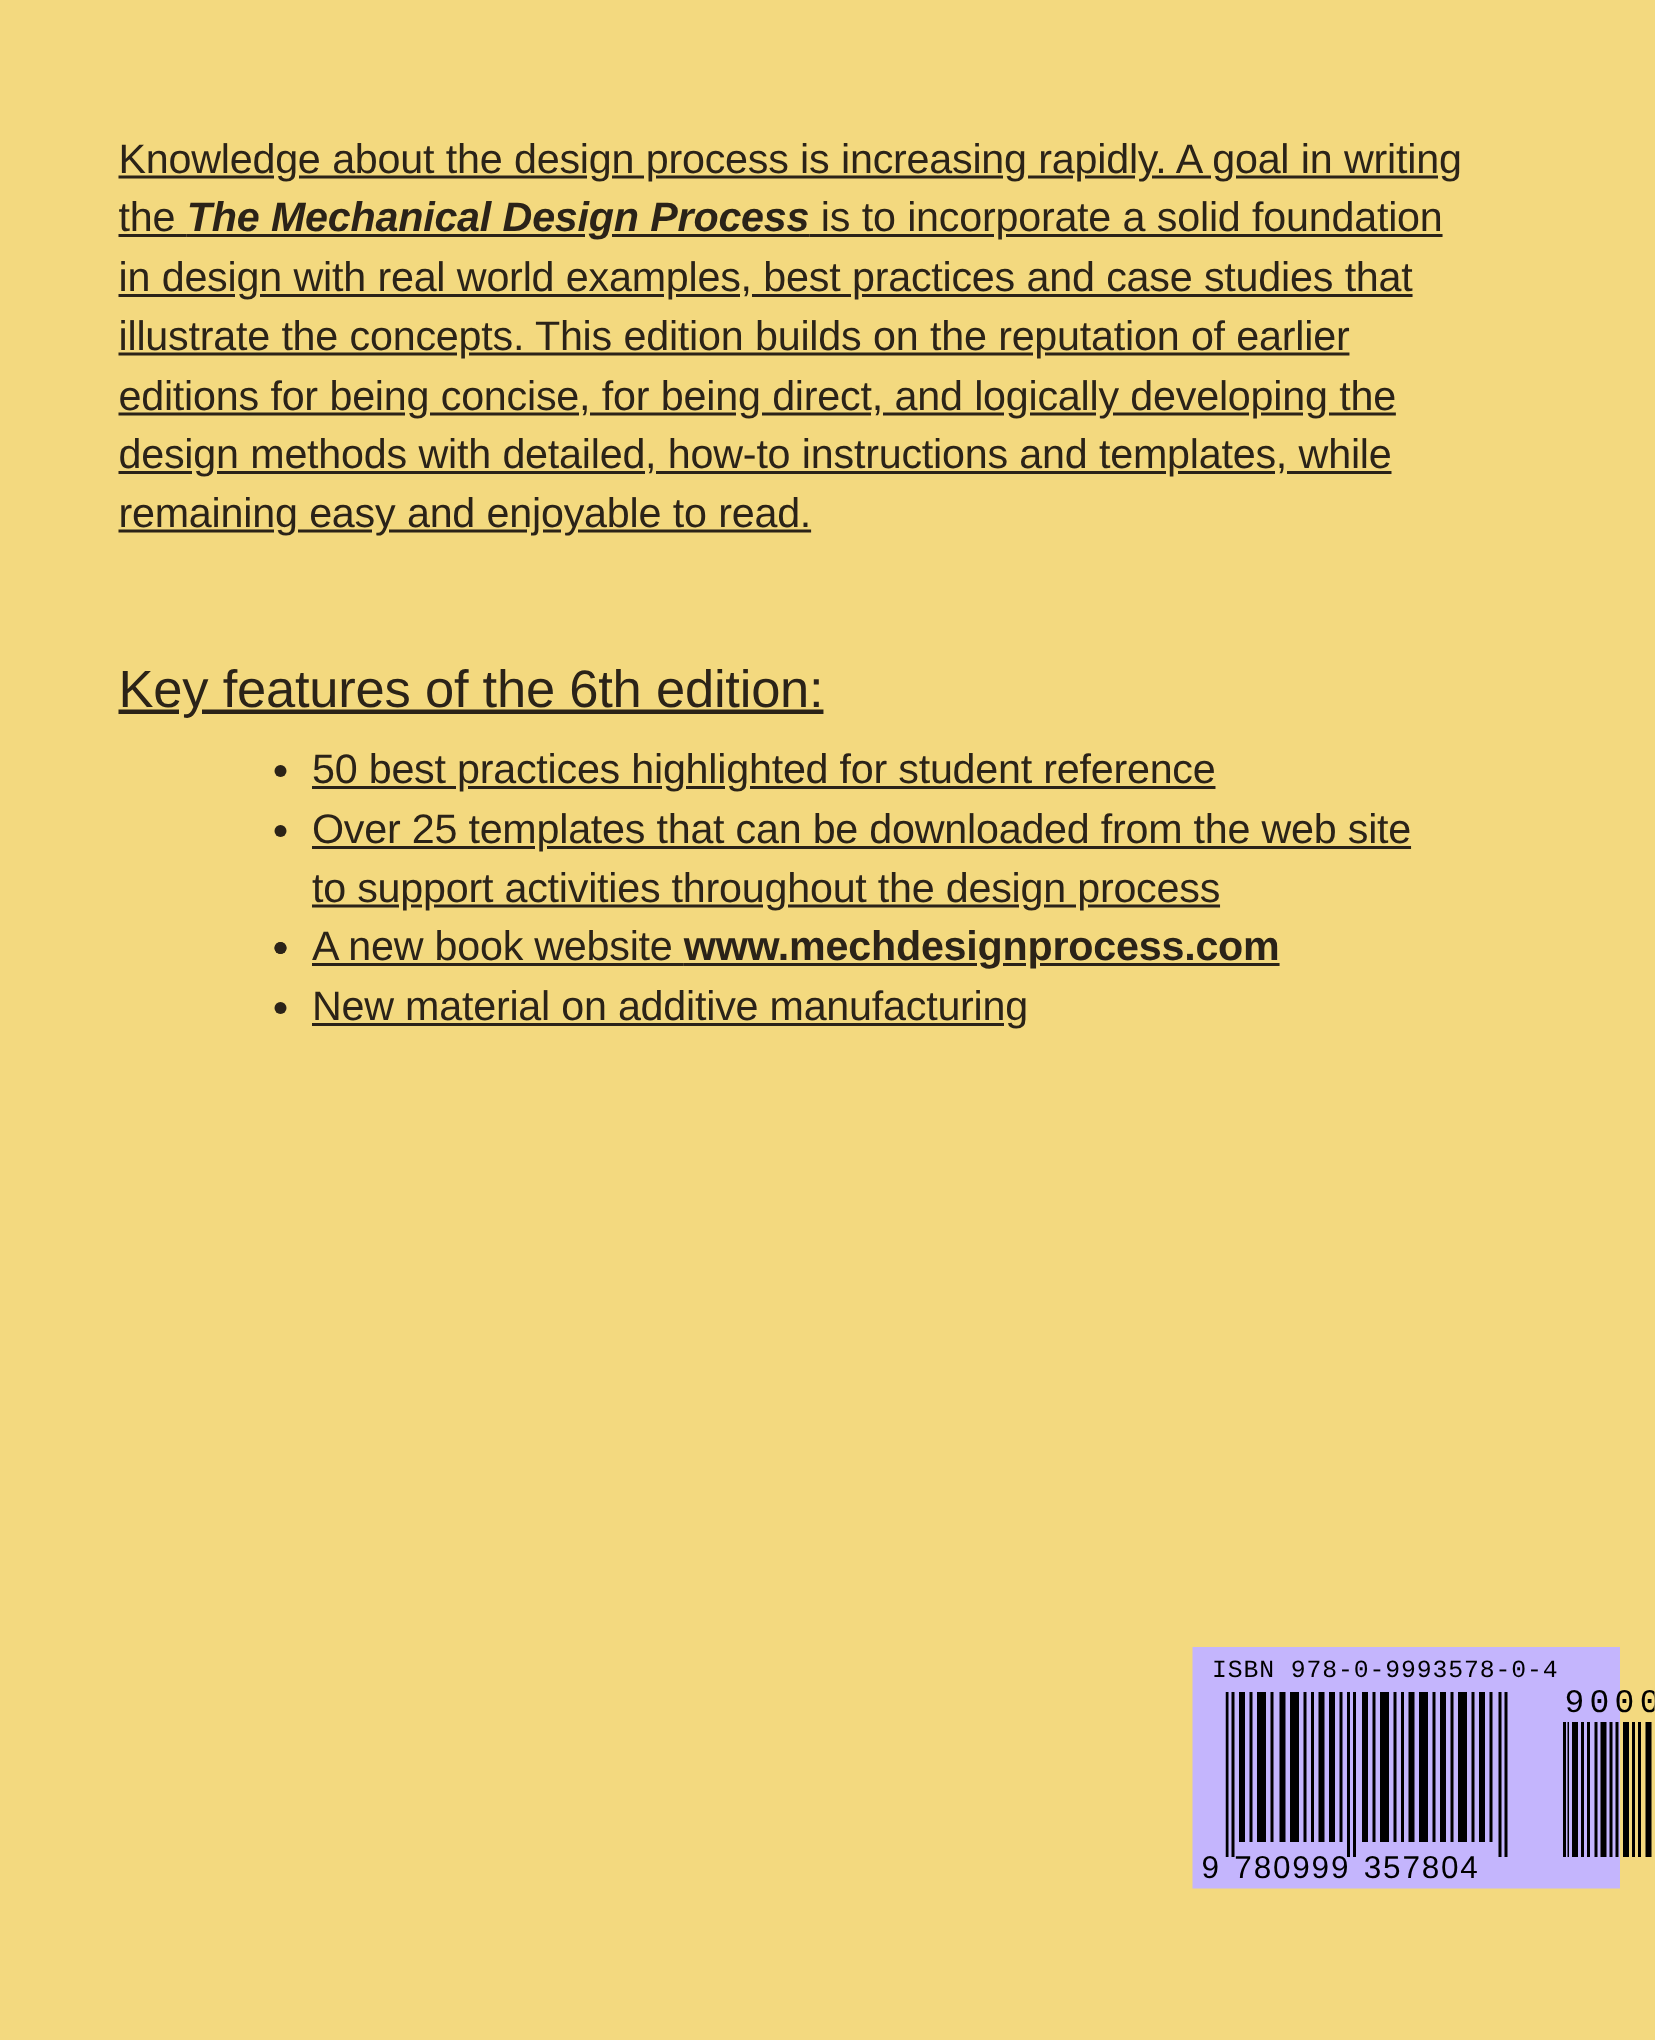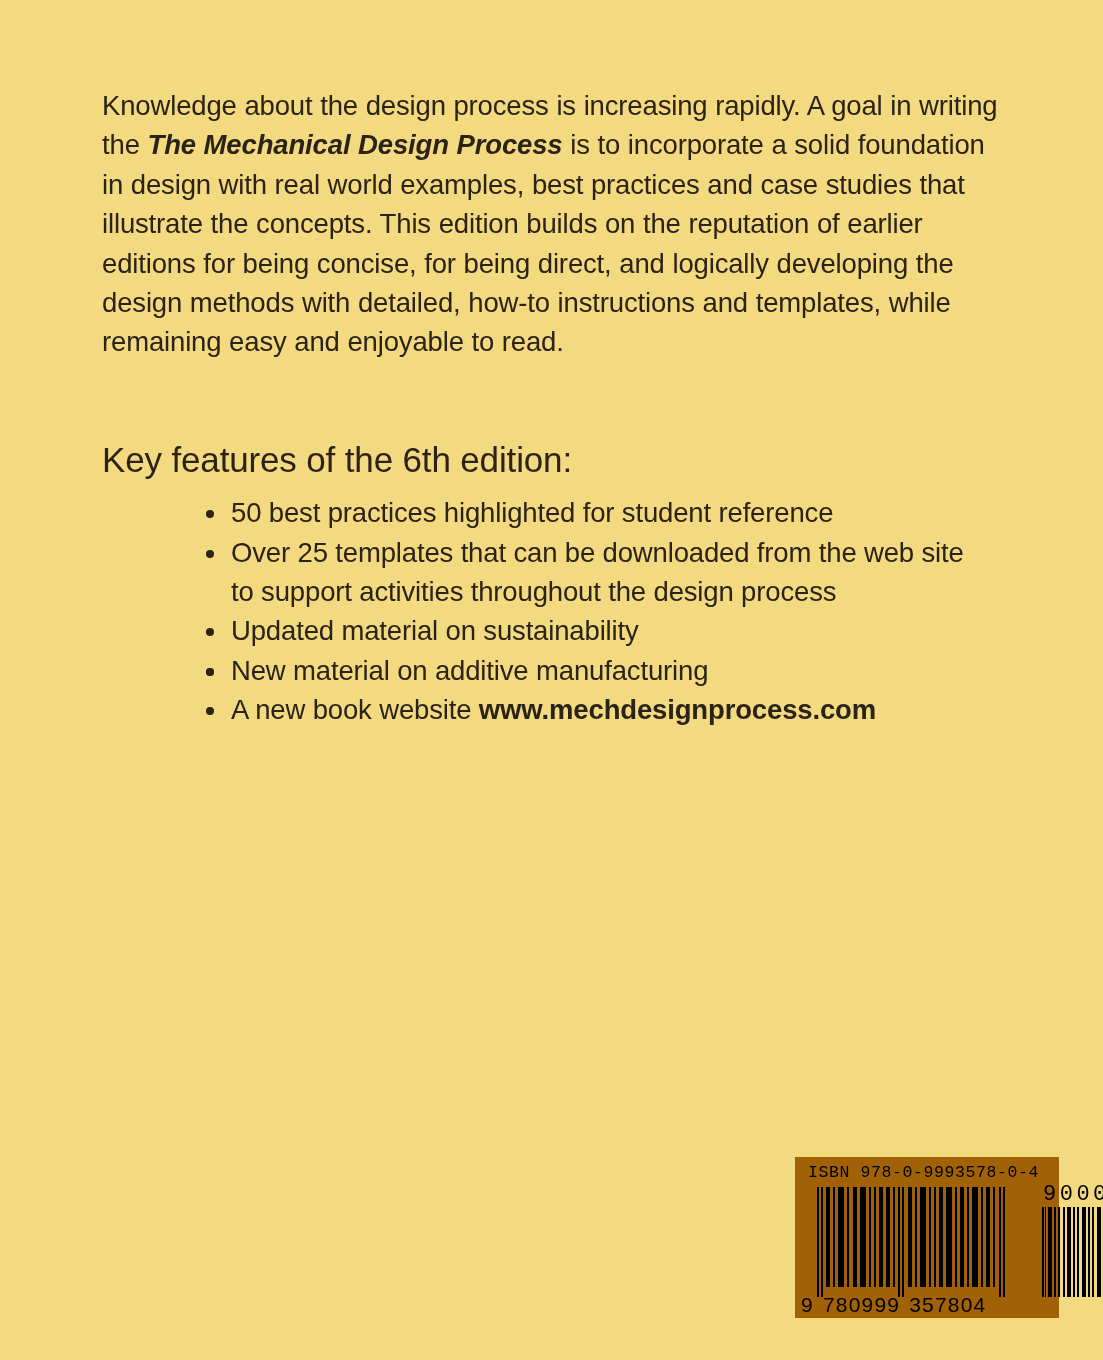--- a/index.html
+++ b/index.html
@@ -18,23 +18,24 @@
 
   .page {
     position: absolute;
     left: 0; top: 0;
     width: 1103px;
     height: 1360px;
   }
 
   .content {
     position: absolute;
-    left: 102px;
+    left: 79px;
     top: 86px;
     width: 902px;
+    text-decoration: underline;
   }
 
   p.para {
     margin: 0;
     font-size: 27.5px;
     line-height: 39.4px;
     letter-spacing: -0.15px;
     word-spacing: 0.2px;
     color: #2b2318;
   }
@@ -75,24 +76,24 @@
     width: 8px;
     height: 8px;
     background: #2b2318;
     border-radius: 50%;
   }
 
   
   .barcode-box {
     position: absolute;
     left: 795px;
-    top: 1157px;
-    width: 264px;
+    top: 1098px;
+    width: 285px;
     height: 161px;
-    background: #a16207;
+    background: #c4b5fd;
   }
   .isbn-text {
     position: absolute;
     left: 13px;
     top: 6px;
     font-family: "Liberation Mono", "DejaVu Sans Mono", monospace;
     font-size: 16.5px;
     letter-spacing: 0.6px;
     color: #000;
     white-space: nowrap;
@@ -148,30 +149,27 @@
     <p class="keyfeat">Key features of the 6th edition:</p>
 
     <ul class="features">
       <li>
         <span class="bullet"></span><span>50 best practices highlighted for student reference</span>
       </li>
       <li>
         <span class="bullet"></span><span>Over 25 templates  that can be downloaded from the web site to support activities throughout the design process</span>
       </li>
       <li>
-        <span class="bullet"></span><span>Updated material on sustainability</span>
-      </li>
-      <li>
         <span class="bullet"></span>
       </li>
       <li>
+        <span class="bullet"></span><span>A new book website </span><span class="b">www.mechdesignprocess.com</span>
+      </li>
+      <li>
         <span class="bullet"></span><span>New material on additive manufacturing</span>
-      </li>
-      <li>
-        <span class="bullet"></span><span>A new book website </span><span class="b">www.mechdesignprocess.com</span>
       </li>
     </ul>
 
     <div class="gap-1"></div>
 
 
   </div>
 
   <div class="barcode-box">
 

